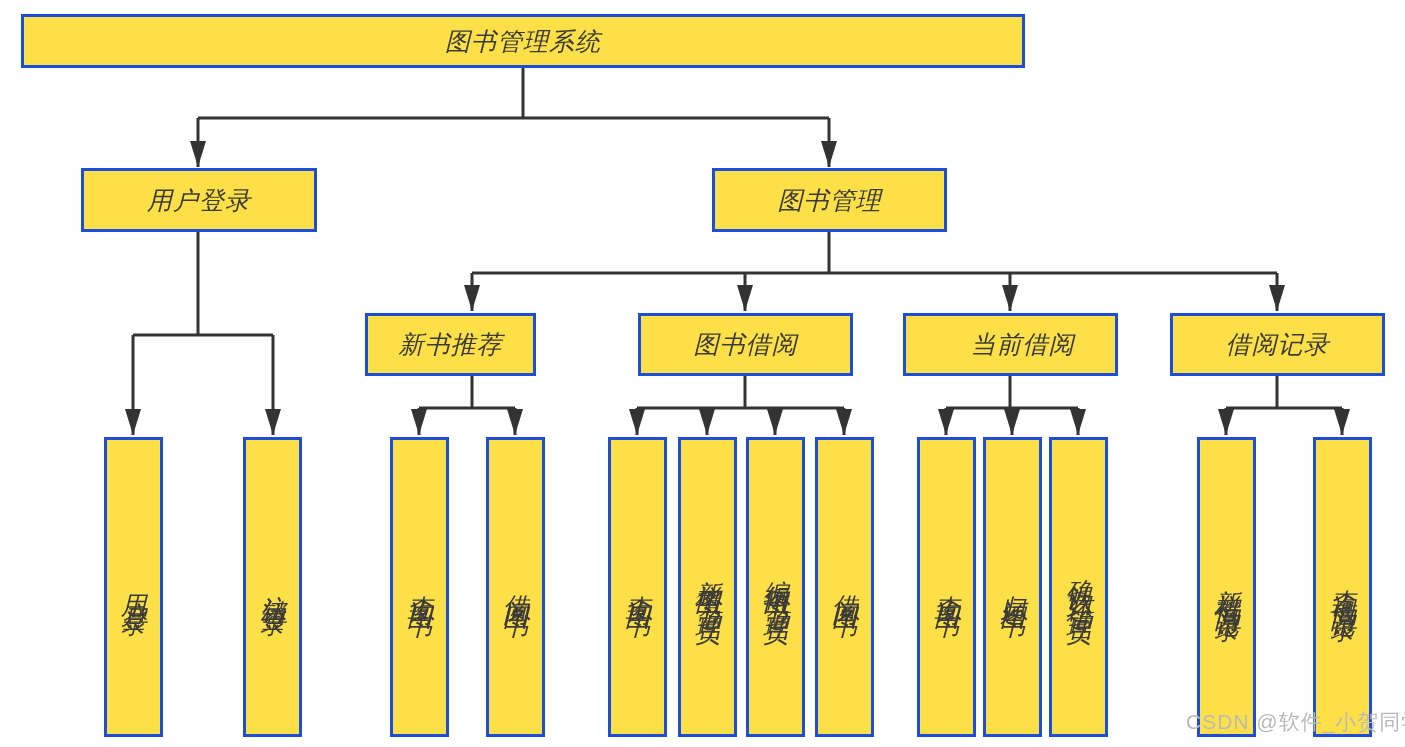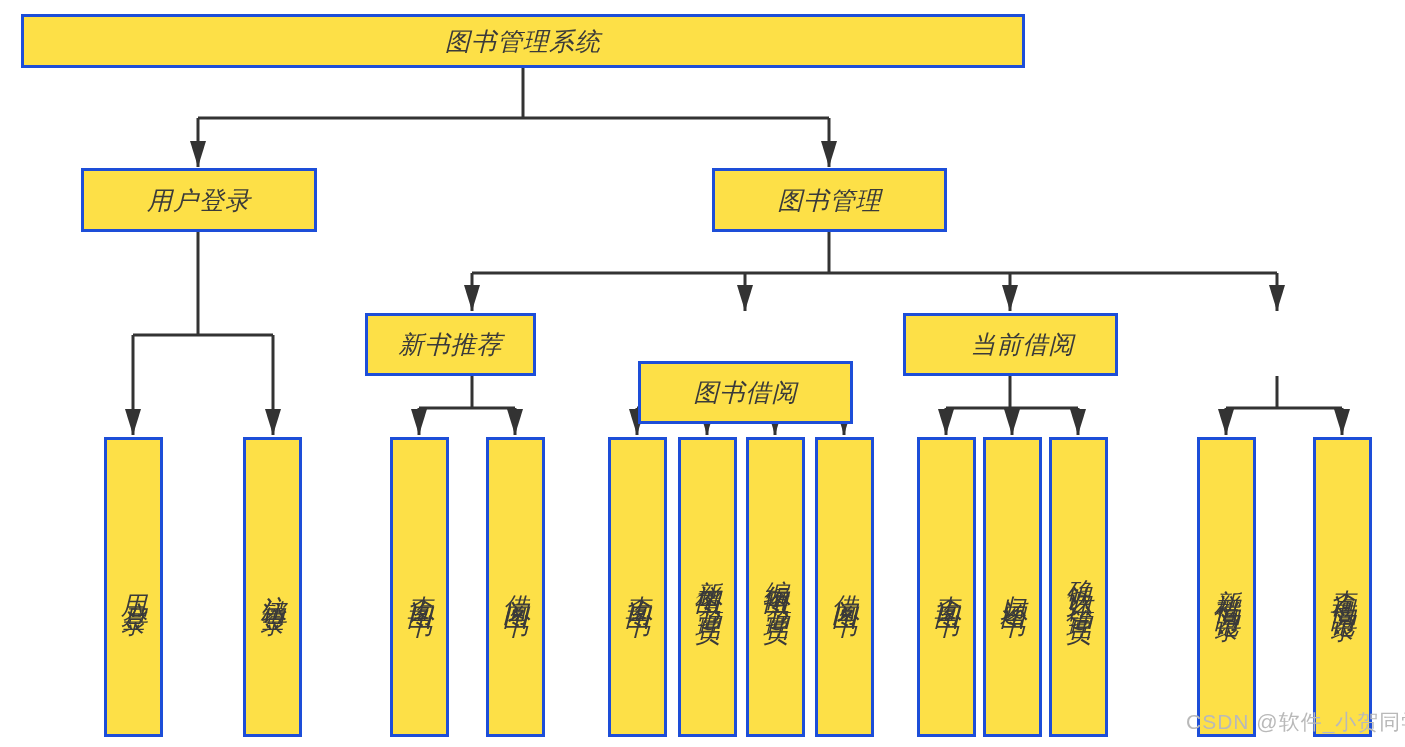--- a/index.html
+++ b/index.html
@@ -121,25 +121,28 @@
   <div class="box" style="left:81px; top:168px; width:236px; height:64px;">
     <span class="hlabel">用户登录</span>
   </div>
   <div class="box" style="left:712px; top:168px; width:235px; height:64px;">
     <span class="hlabel">图书管理</span>
   </div>
 
   <div class="box" style="left:365px; top:313px; width:171px; height:63px;">
     <span class="hlabel">新书推荐</span>
   </div>
-  <div class="box" style="left:638px; top:313px; width:215px; height:63px;margin-top:48px;">
+  <div class="box" style="left:638px; top:313px; width:215px; height:63px;">
     <span class="hlabel">图书借阅</span>
   </div>
   <div class="box" style="left:903px; top:313px; width:215px; height:63px;padding-left:24px;">
     <span class="hlabel">当前借阅</span>
+  </div>
+  <div class="box" style="left:1170px; top:313px; width:215px; height:63px;">
+    <span class="hlabel">借阅记录</span>
   </div>
 
   <div class="box leaf" style="left:104px; top:437px; width:59px; height:300px;">
     <span class="vlabel">用户登录</span>
   </div>
   <div class="box leaf" style="left:243px; top:437px; width:59px; height:300px;">
     <span class="vlabel">注销登录</span>
   </div>
 
   <div class="box leaf" style="left:390px; top:437px; width:59px; height:300px;">

